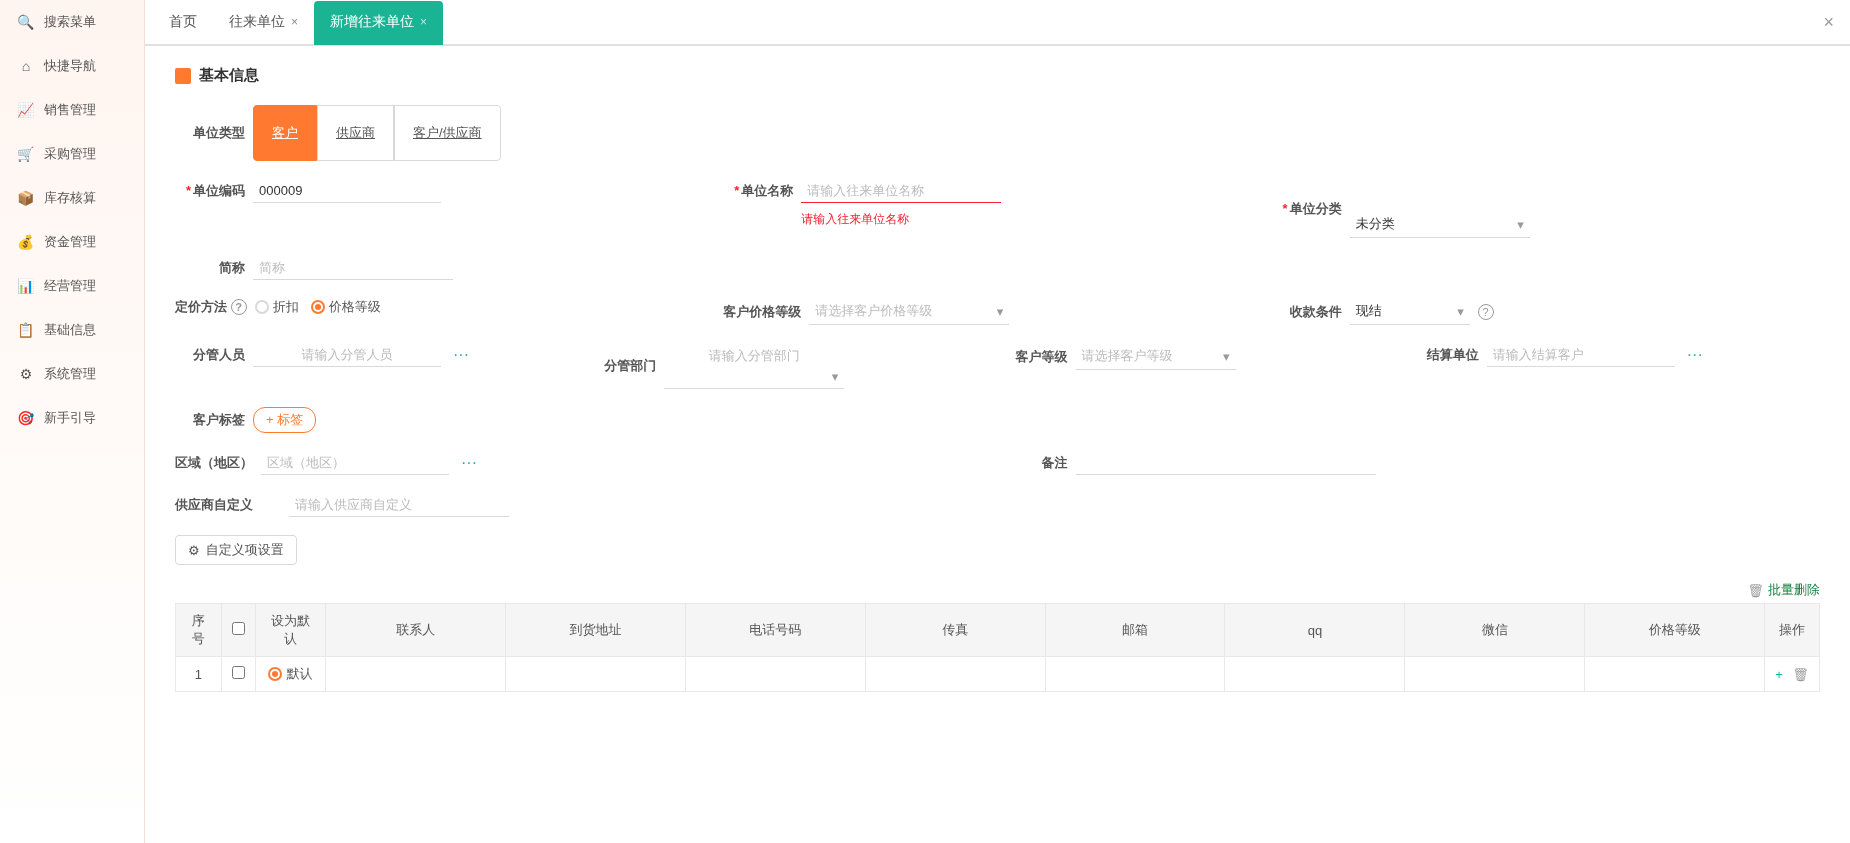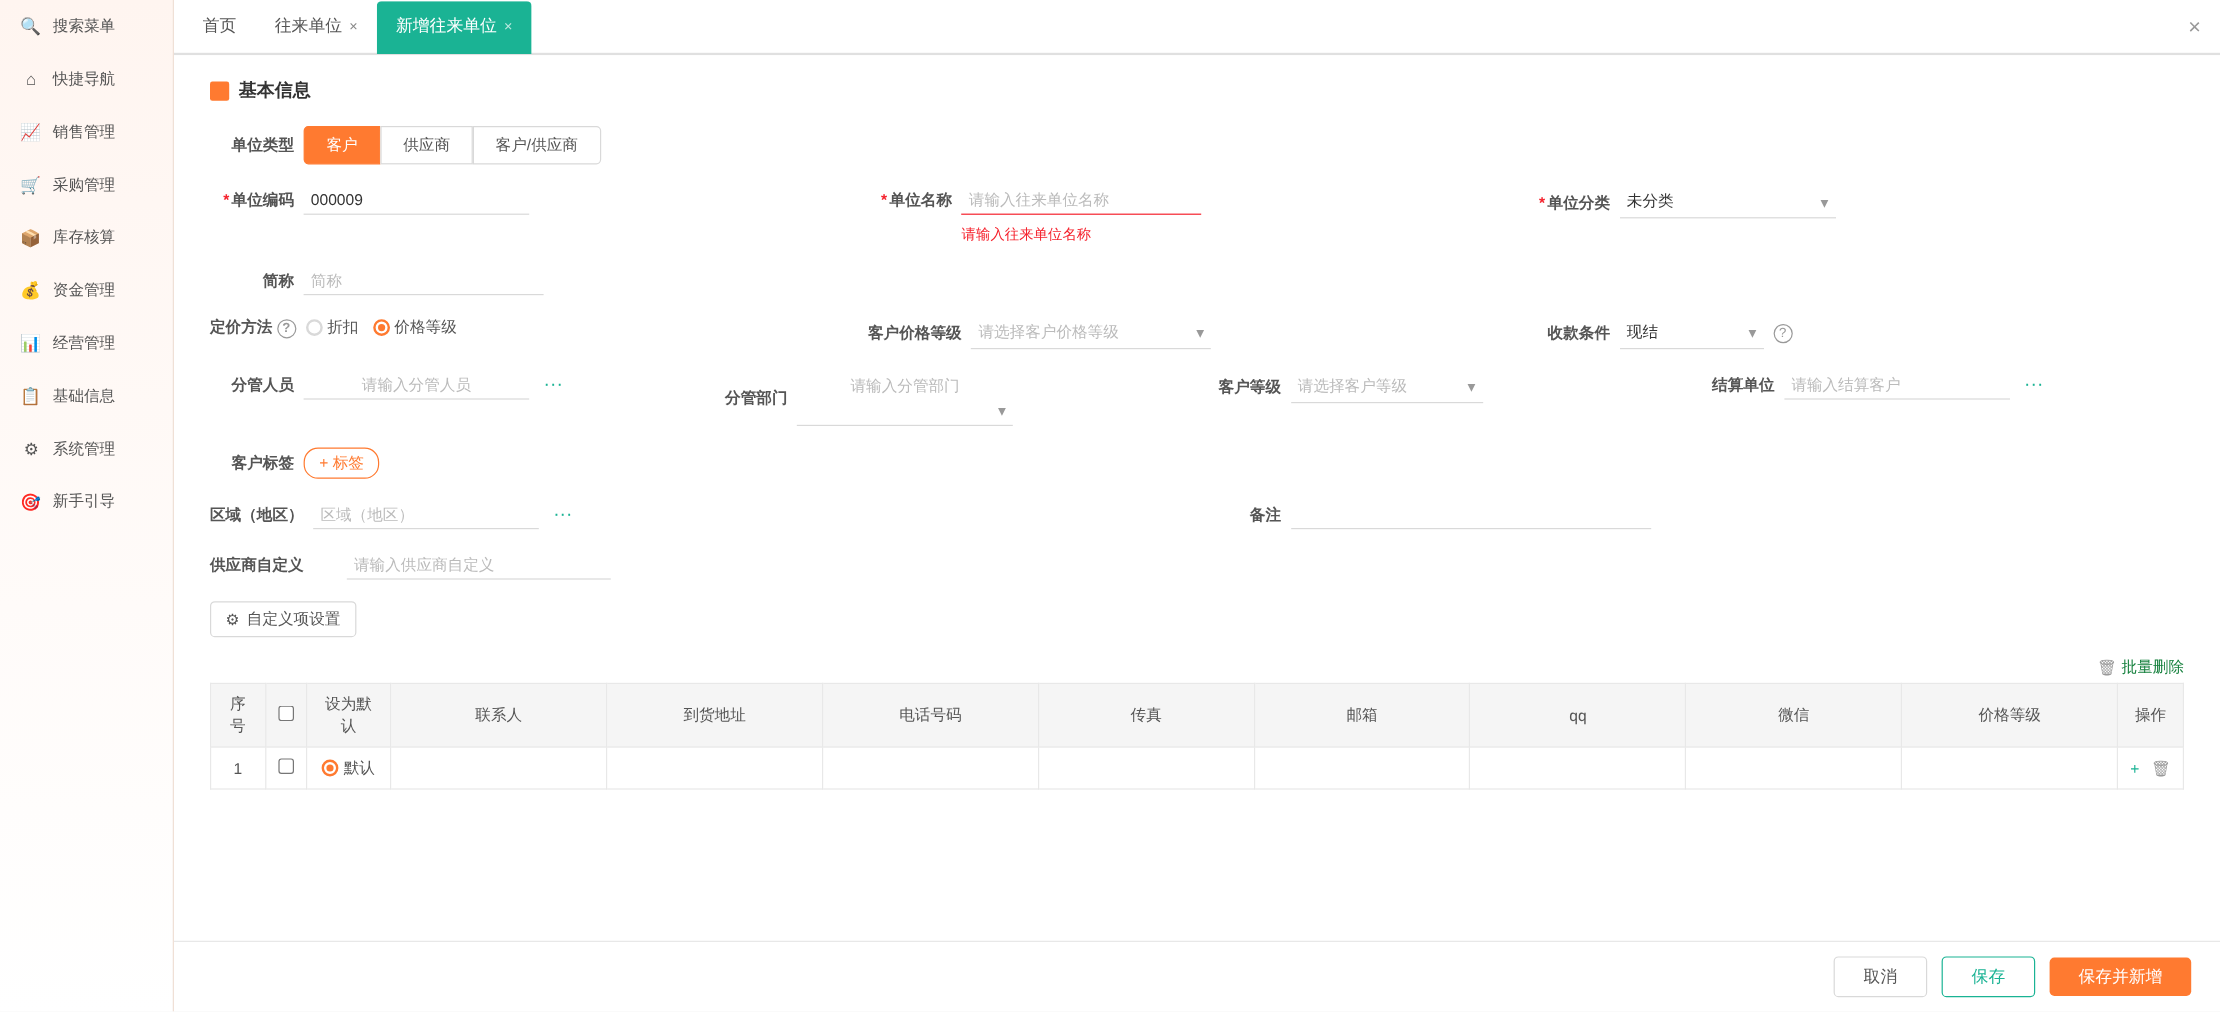--- a/index.html
+++ b/index.html
@@ -158,26 +158,27 @@
     }
     .form-select.has-value { color: #333; }
     .form-select .chevron { margin-left: auto; color: #999; }
 
     
     .unit-type-group {
       display: flex;
       gap: 0;
     }
     .unit-type-btn {
-      padding: 6px 18px;
+      padding: 18px 18px;
       border: 1px solid #d9d9d9;
       background: #fff;
       cursor: pointer;
       font-size: 13px;
       color: #555;
+      text-decoration: underline;
     }
     .unit-type-btn:first-child { border-radius: 4px 0 0 4px; }
     .unit-type-btn:last-child { border-radius: 0 4px 4px 0; }
     .unit-type-btn.active {
       background: #ff7a30;
       color: #fff;
       border-color: #ff7a30;
     }
 
     
@@ -421,21 +422,21 @@
         </div>
         <div style="margin-left: 78px;">
           <span class="error-msg">请输入往来单位名称</span>
         </div>
       </div>
 
       <div class="form-group">
         <span class="form-label">
           <span class="required-star">*</span><span>单位分类</span>
         </span>
-        <div class="form-select has-value" style="min-width:180px;">
+        <div class="form-select has-value" style="min-width:180px;margin-top:32px;">
           <span>未分类</span>
           <span class="chevron">▾</span>
         </div>
       </div>
     </div>
 
     
     <div class="form-row">
       <div class="form-group">
         <span class="form-label">简称</span>
@@ -600,18 +601,13 @@
           <td style="white-space:nowrap;">
             <span style="cursor:pointer; color:#1ab394; margin-right:6px;">+</span>
             <span style="cursor:pointer; color:#999;">🗑</span>
           </td>
         </tr>
       </tbody>
     </table>
 
   </div>
 
-  <div class="footer">
-    <button class="btn-cancel">取消</button>
-    <button class="btn-save">保存</button>
-    <button class="btn-save-new">保存并新增</button>
-  </div>
 </div>
 
 </body></html>

